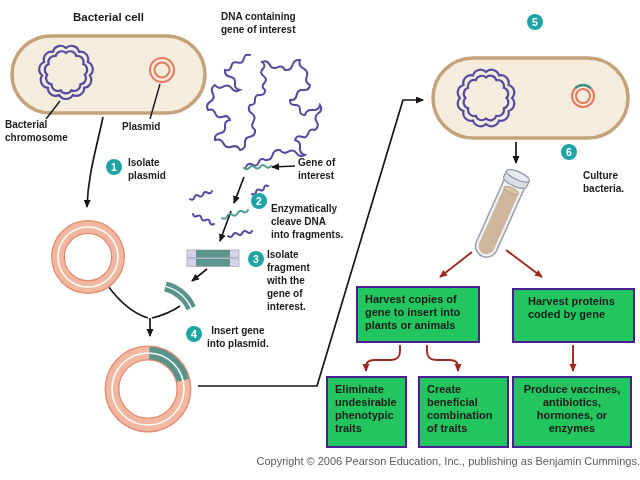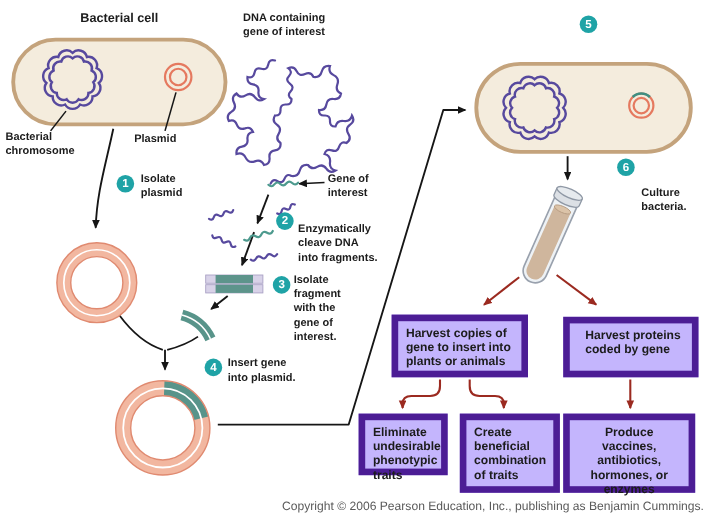--- a/index.html
+++ b/index.html
@@ -4,21 +4,21 @@
 <style>
   html,body{margin:0;padding:0;background:#fff;}
   .stage{position:relative;width:640px;height:480px;background:#ffffff;overflow:hidden;
          font-family:Liberation Sans, sans-serif;}
   #art{position:absolute;left:0;top:0;}
   .lbl{position:absolute;font-weight:bold;font-size:10px;line-height:13px;color:#1c1c1c;
        white-space:pre-line;}
   .lbl.big{font-size:11.5px;}
   .badge{position:absolute;width:16px;height:16px;border-radius:50%;background:#1fa3a6;
          color:#ffffff;font-weight:bold;font-size:10.5px;line-height:16px;text-align:center;}
-  .rbox{position:absolute;box-sizing:border-box;background:#c4b5fd;border:6px solid #4c1d95;
+  .rbox{position:absolute;box-sizing:border-box;background:#22c55e;border:2px solid #4c1d95;
         font-weight:bold;font-size:11px;line-height:13px;color:#1c1c1c;white-space:pre-line;
         padding:5px 7px;}
   .copyright{position:absolute;left:0;right:0;top:455px;text-align:right;font-size:11px;
              color:#5a5a5a;font-weight:normal;}
 </style>
 </head>
 <body>
 
 <div class="stage">
 
@@ -145,35 +145,35 @@
 into fragments.</div>
 
   <div class="badge" style="left:248px;top:251px;">3</div>
   <div class="lbl" style="left:267px;top:248px;">Isolate
 fragment
 with the
 gene of
 interest.</div>
 
   <div class="badge" style="left:186px;top:326px;">4</div>
-  <div class="lbl" style="left:207px;top:324px;">Insert gene
+  <div class="lbl" style="left:207px;top:324px;text-align:center;">Insert gene
 into plasmid.</div>
 
   <div class="badge" style="left:527px;top:14px;">5</div>
 
   <div class="badge" style="left:561px;top:144px;">6</div>
   <div class="lbl" style="left:583px;top:141px;margin-top:28px;">Culture
 bacteria.</div>
 
   <div class="rbox" style="left:356px;top:286px;width:124px;height:57px;">Harvest copies of
 gene to insert into
 plants or animals</div>
   <div class="rbox" style="left:512px;top:288px;width:123px;height:55px;padding-left:14px;">Harvest proteins
 coded by gene</div>
-  <div class="rbox" style="left:326px;top:376px;width:81px;height:56px;">Eliminate
+  <div class="rbox" style="left:326px;top:376px;width:81px;height:72px;">Eliminate
 undesirable
 phenotypic
 traits</div>
   <div class="rbox" style="left:418px;top:376px;width:91px;height:72px;">Create
 beneficial
 combination
 of traits</div>
   <div class="rbox" style="left:512px;top:376px;width:120px;height:72px;text-align:center;">Produce vaccines,
 antibiotics,
 hormones, or

